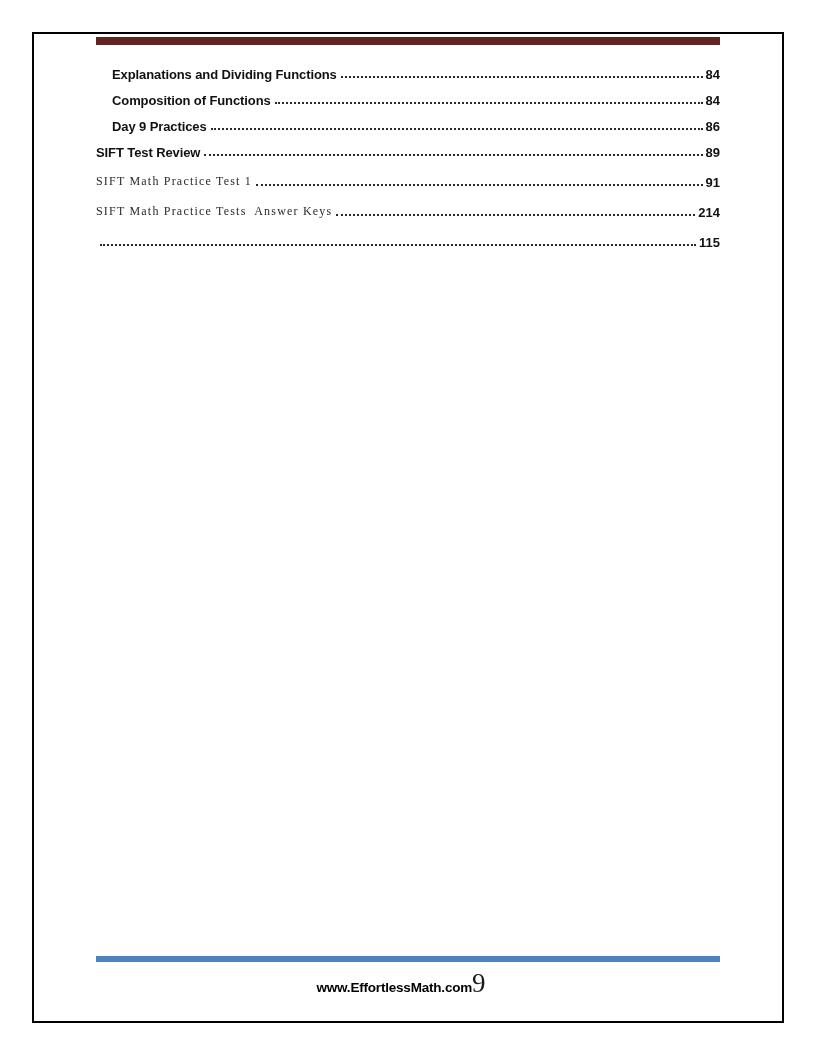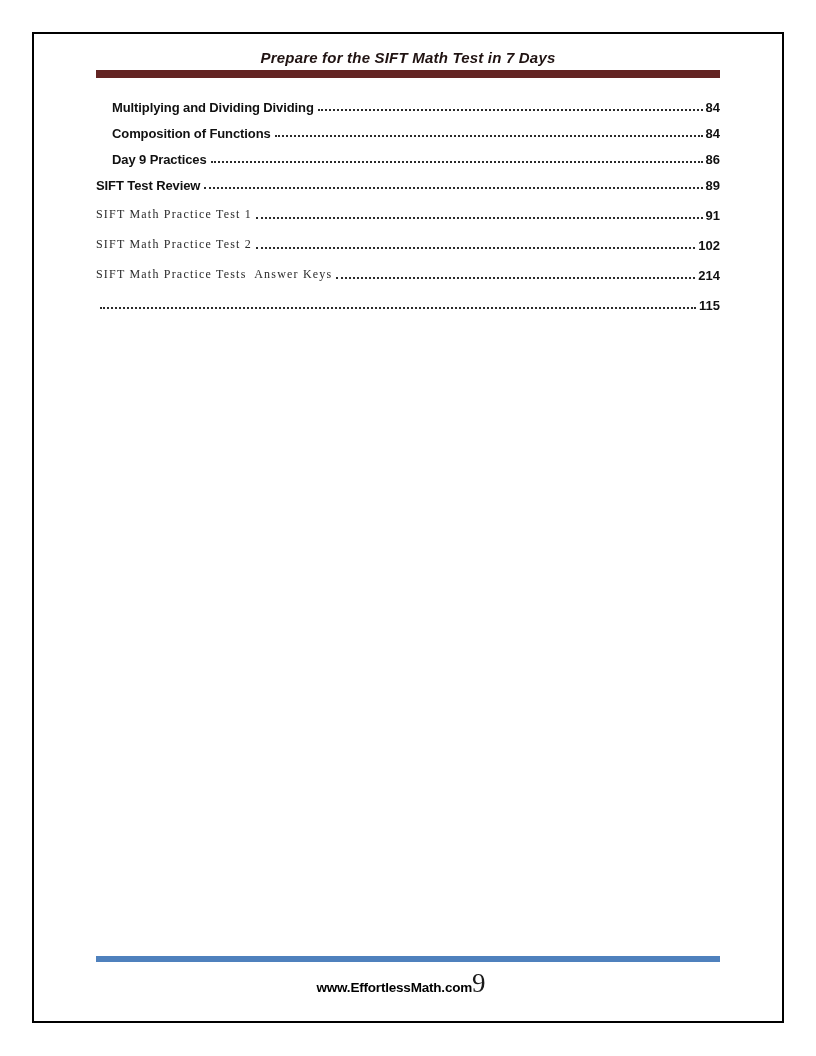--- a/index.html
+++ b/index.html
@@ -124,27 +124,26 @@
     margin-right: 14px;
   }
 </style>
 </head>
 <body>
 
 <div class="page">
   <div class="border-box">
     <div class="content">
 
-      <div class="header-title">Prepare for the SIFT Math Test in 7 Days</div>
 
       <div class="header-rule"></div>
 
       <div class="toc" id="toc">
           <div class="toc-row level-sub">
-    <span class="toc-label">Multiplying and Dividing Dividing</span>
+    <span class="toc-label">Explanations and Dividing Functions</span>
     <span class="toc-leader"></span>
     <span class="toc-page">84</span>
   </div>
           <div class="toc-row level-sub">
     <span class="toc-label">Composition of Functions</span>
     <span class="toc-leader"></span>
     <span class="toc-page">84</span>
   </div>
           <div class="toc-row level-sub">
     <span class="toc-label">Day 9 Practices</span>
@@ -153,25 +152,20 @@
   </div>
           <div class="toc-row level-main">
     <span class="toc-label">SIFT Test Review</span>
     <span class="toc-leader"></span>
     <span class="toc-page">89</span>
   </div>
           <div class="toc-row level-test">
     <span class="toc-label">SIFT Math Practice Test 1</span>
     <span class="toc-leader"></span>
     <span class="toc-page">91</span>
-  </div>
-          <div class="toc-row level-test">
-    <span class="toc-label">SIFT Math Practice Test 2</span>
-    <span class="toc-leader"></span>
-    <span class="toc-page">102</span>
   </div>
           <div class="toc-row level-test">
     <span class="toc-label">SIFT Math Practice Tests  Answer Keys</span>
     <span class="toc-leader"></span>
     <span class="toc-page">214</span>
   </div>
           <div class="toc-row level-test">
     <span class="toc-leader"></span>
     <span class="toc-page">115</span>
   </div>

